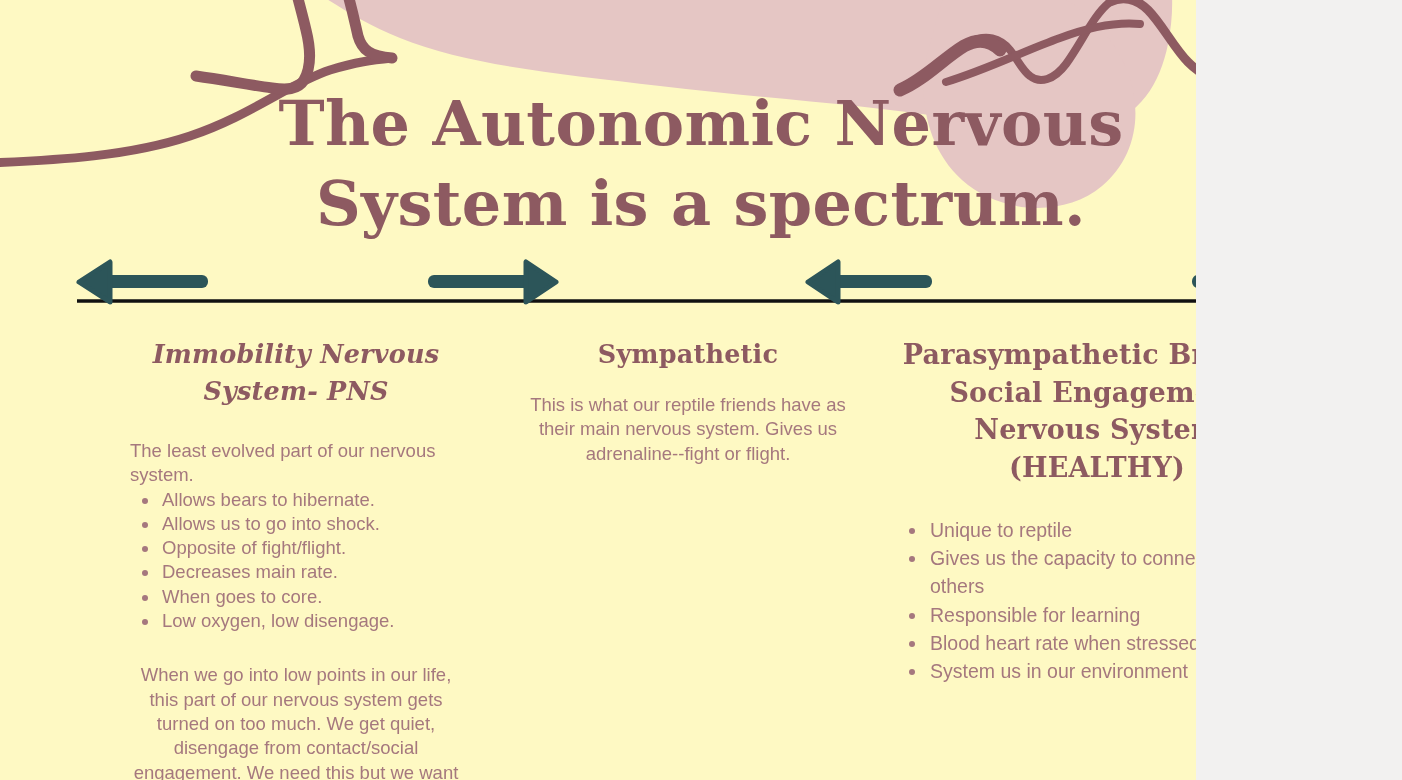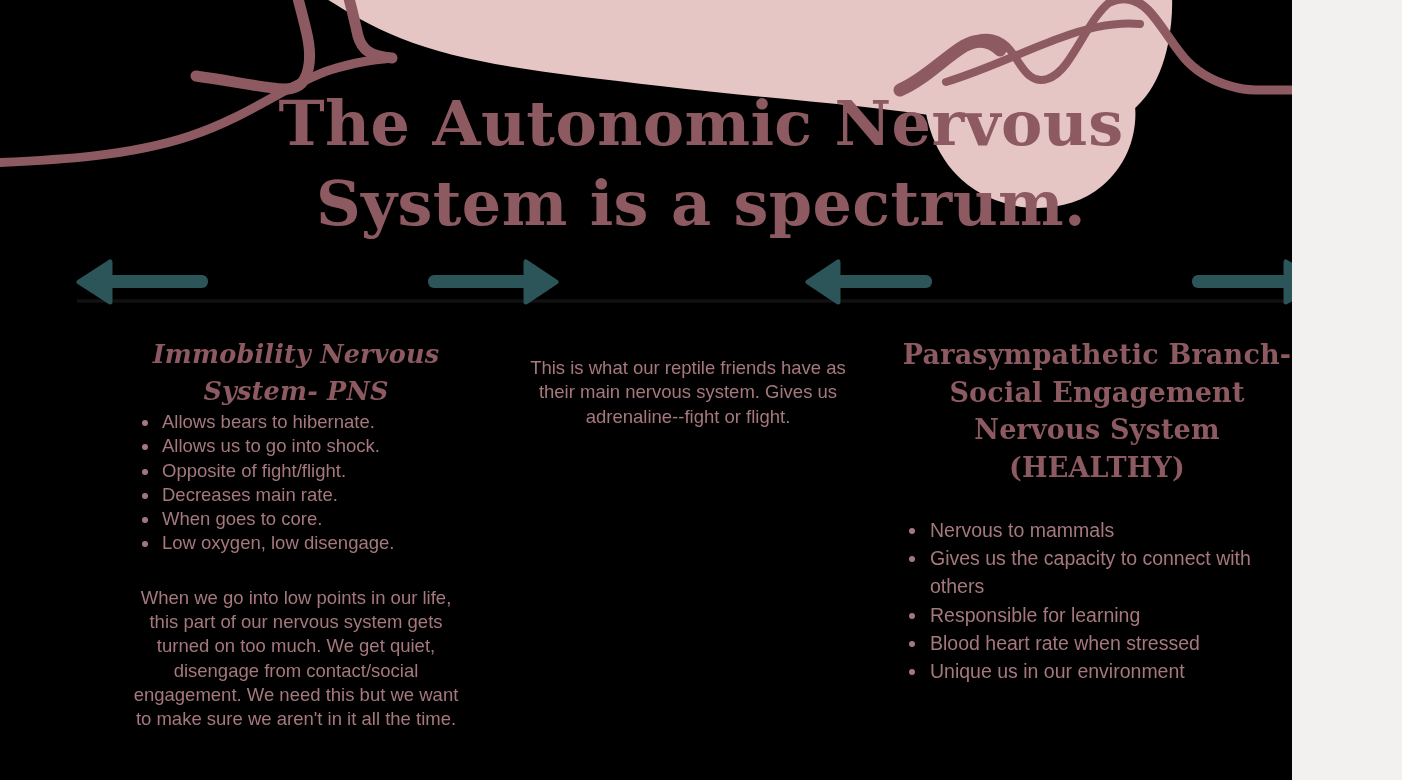--- a/index.html
+++ b/index.html
@@ -2,23 +2,23 @@
 <html><head>
 <meta charset="utf-8">
 <style>
   html, body {
     margin: 0;
     padding: 0;
     background: #f2f1f0;
   }
   #poster {
     position: relative;
-    width: 1292px;
+    width: 1196px;
     height: 780px;
-    background: #000000;
+    background: #fef9c3;
     overflow: hidden;
     font-family: "Liberation Sans", sans-serif;
   }
 
   
   #decor {
     position: absolute;
     left: 0; top: 0;
     width: 1402px;
     height: 780px;
@@ -172,41 +172,43 @@
     <g>
       <rect x="1192" y="23" width="98" height="13" rx="6" fill="#2c5559"></rect>
       <path d="M 1286,10 L 1286,50 L 1318,30 Z" fill="#2c5559" stroke="#2c5559" stroke-width="5" stroke-linejoin="round"></path>
     </g>
   </svg>
 
   <div id="columns">
 
     <div class="col col-1">
       <div class="col-head">Immobility Nervous System- PNS</div>
+      <div class="col-intro">The least evolved part of our nervous system.</div>
       <ul class="bullets">
         <li>Allows bears to hibernate.</li>
         <li>Allows us to go into shock.</li>
         <li>Opposite of fight/flight.</li>
         <li>Decreases main rate.</li>
         <li>When goes to core.</li>
         <li>Low oxygen, low disengage.</li>
       </ul>
       <div class="col-outro">When we go into low points in our life, this part of our nervous system gets turned on too much. We get quiet, disengage from contact/social engagement. We need this but we want to make sure we aren't in it all the time.</div>
     </div>
 
     <div class="col col-2">
+      <div class="col-head">Sympathetic</div>
       <div class="col-intro">This is what our reptile friends have as their main nervous system. Gives us adrenaline--fight or flight.</div>
     </div>
 
     <div class="col col-3">
       <div class="col-head">Parasympathetic Branch-Social Engagement Nervous System (HEALTHY)</div>
       <ul class="bullets">
-        <li>Nervous to mammals</li>
+        <li>Unique to reptile</li>
         <li>Gives us the capacity to connect with others</li>
         <li>Responsible for learning</li>
         <li>Blood heart rate when stressed</li>
-        <li>Unique us in our environment</li>
+        <li>System us in our environment</li>
       </ul>
     </div>
 
   </div>
 
 </div>
 
 </body></html>

